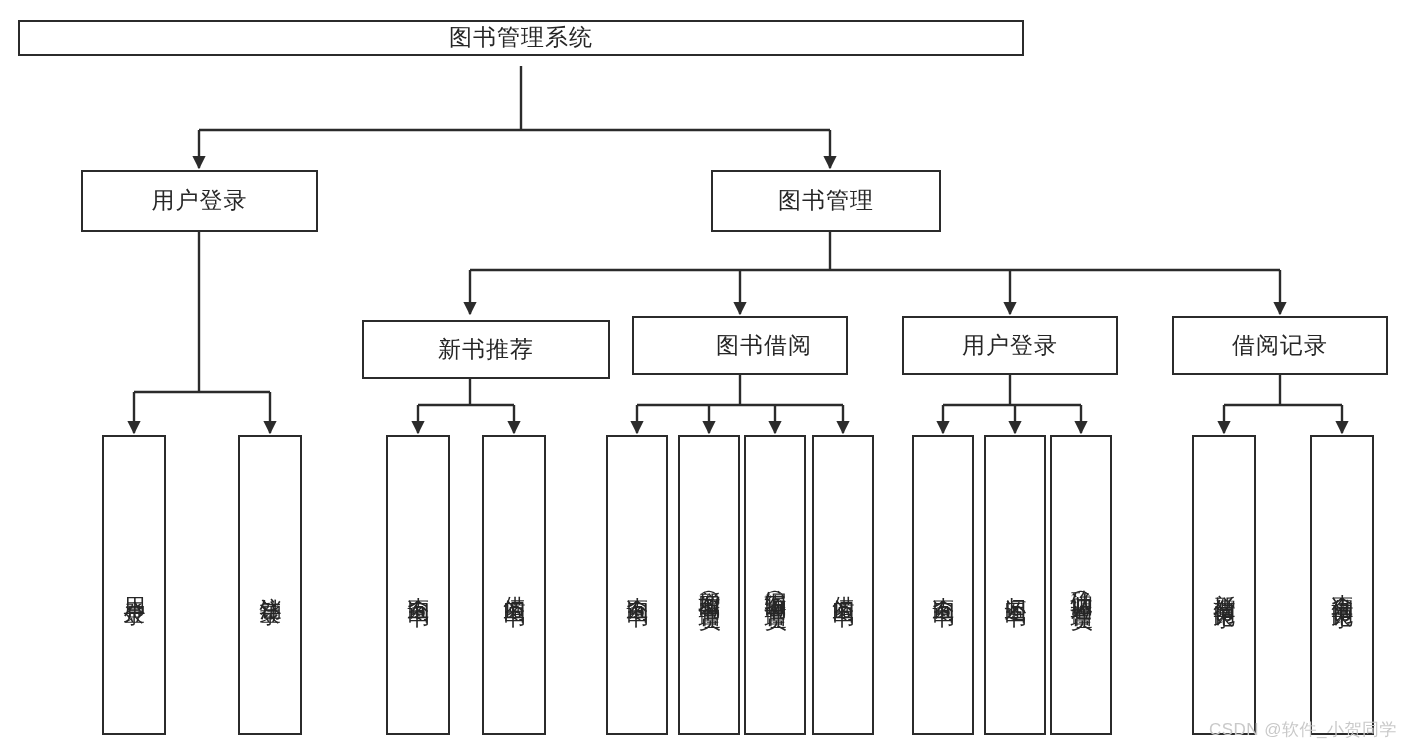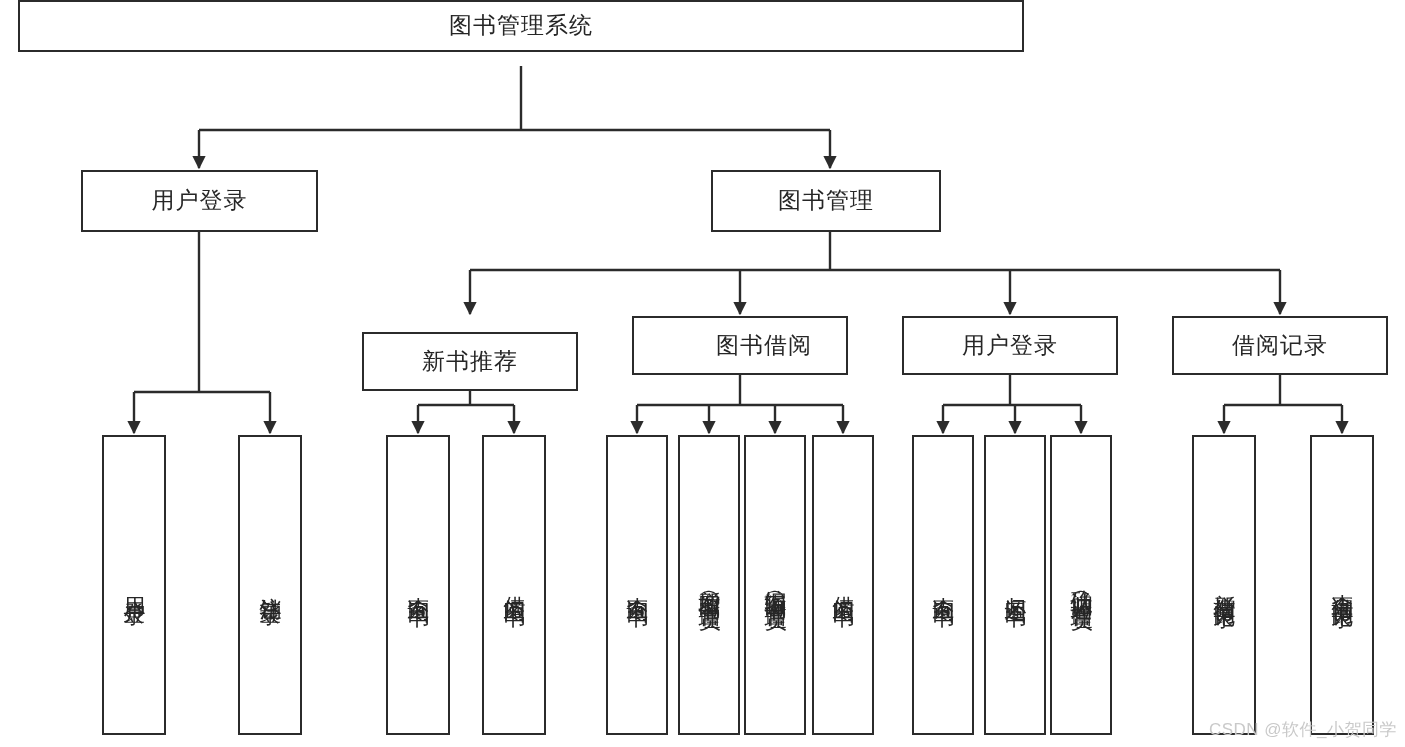--- a/index.html
+++ b/index.html
@@ -113,32 +113,32 @@
       <path d="M 1015 405 L 1015 433" marker-end="url(#arrow)"></path>
       <path d="M 1081 405 L 1081 433" marker-end="url(#arrow)"></path>
 
       <path d="M 1280 375 L 1280 405"></path>
       <path d="M 1224 405 L 1342 405"></path>
       <path d="M 1224 405 L 1224 433" marker-end="url(#arrow)"></path>
       <path d="M 1342 405 L 1342 433" marker-end="url(#arrow)"></path>
     </g>
   </svg>
 
-  <div class="node horiz" style="left: 18px; top: 0; width: 1006px; height: 52px; border-color: rgb(43, 43, 43); color: rgb(38, 38, 38); background: rgb(255, 255, 255);">
+  <div class="node horiz" style="left: 18px; top: 20px; width: 1006px; height: 36px; border-color: rgb(43, 43, 43); color: rgb(38, 38, 38); background: rgb(255, 255, 255);">
     <span class="lbl">图书管理系统</span>
   </div>
 
   <div class="node horiz" style="left: 81px; top: 170px; width: 237px; height: 62px; border-color: rgb(43, 43, 43); color: rgb(38, 38, 38); background: rgb(255, 255, 255);">
     <span class="lbl">用户登录</span>
   </div>
   <div class="node horiz" style="left: 711px; top: 170px; width: 230px; height: 62px; border-color: rgb(43, 43, 43); color: rgb(38, 38, 38); background: rgb(255, 255, 255);">
     <span class="lbl">图书管理</span>
   </div>
 
-  <div class="node horiz" style="left: 362px; top: 332px; width: 216px; height: 59px; border-color: rgb(43, 43, 43); color: rgb(38, 38, 38); background: rgb(255, 255, 255);">
+  <div class="node horiz" style="left: 362px; top: 320px; width: 248px; height: 59px; border-color: rgb(43, 43, 43); color: rgb(38, 38, 38); background: rgb(255, 255, 255);">
     <span class="lbl">新书推荐</span>
   </div>
   <div class="node horiz" style="left: 632px; top: 316px; width: 216px; height: 59px; border-color: rgb(43, 43, 43); color: rgb(38, 38, 38); background: rgb(255, 255, 255); padding-left: 48px;">
     <span class="lbl">图书借阅</span>
   </div>
   <div class="node horiz" style="left: 902px; top: 316px; width: 216px; height: 59px; border-color: rgb(43, 43, 43); color: rgb(38, 38, 38); background: rgb(255, 255, 255);">
     <span class="lbl">用户登录</span>
   </div>
   <div class="node horiz" style="left: 1172px; top: 316px; width: 216px; height: 59px; border-color: rgb(43, 43, 43); color: rgb(38, 38, 38); background: rgb(255, 255, 255);">
     <span class="lbl">借阅记录</span>

